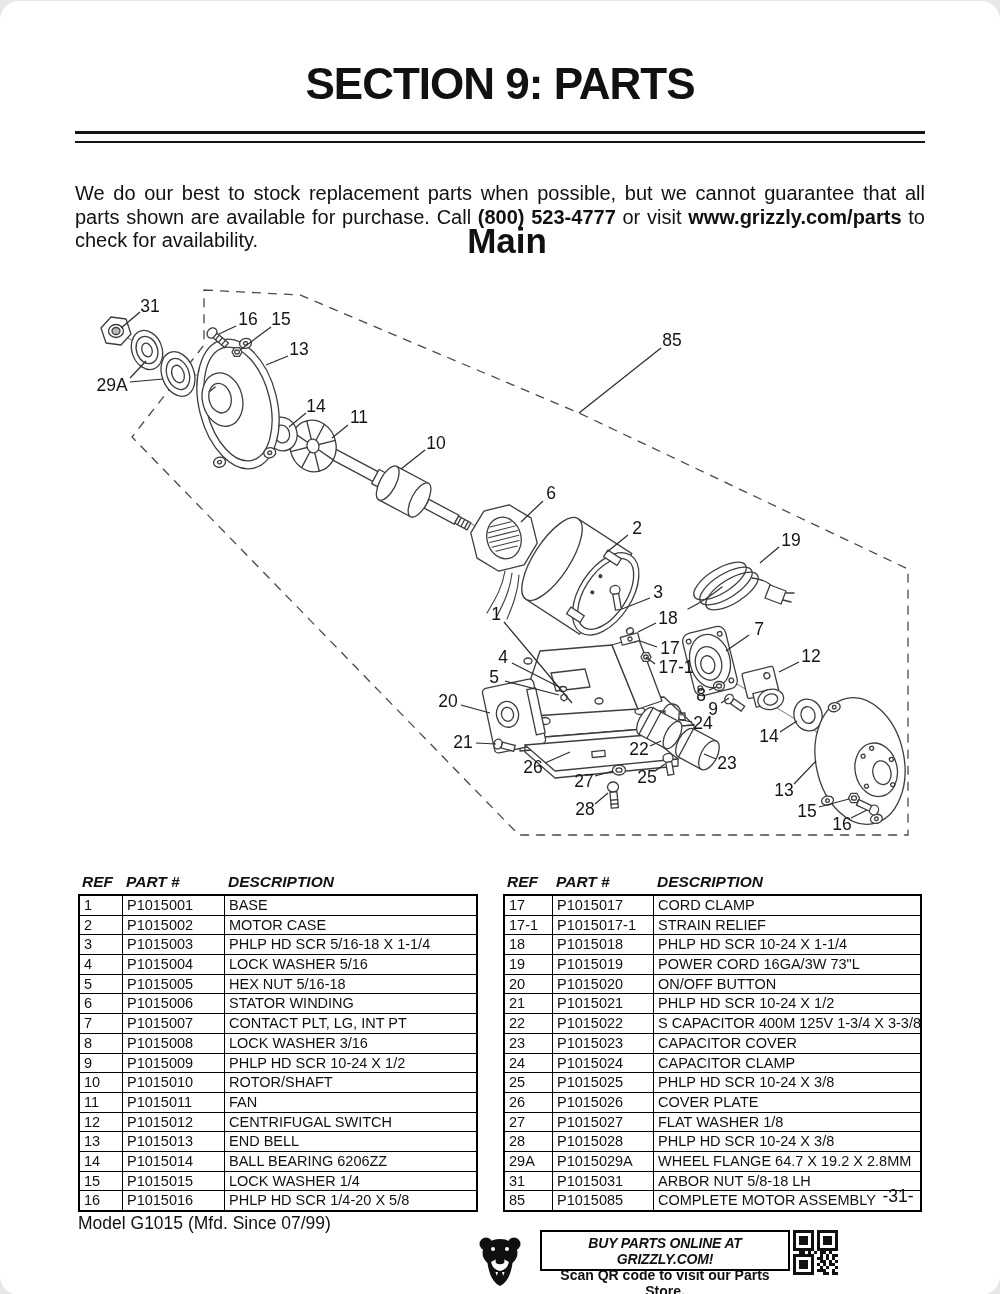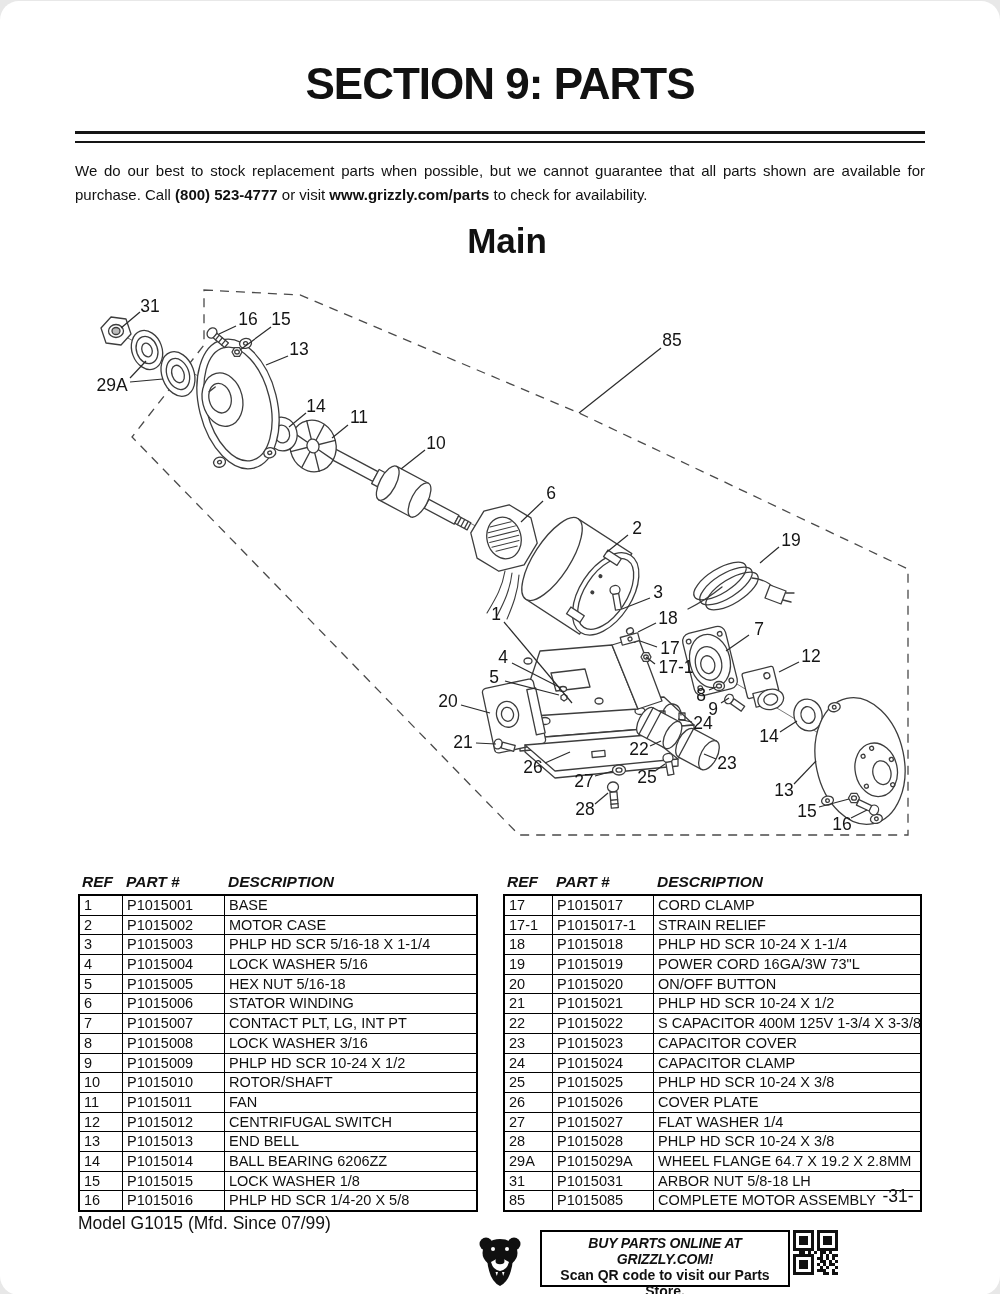--- a/index.html
+++ b/index.html
@@ -3,21 +3,21 @@
 <meta charset="utf-8">
 <style>
   html,body{margin:0;padding:0;background:#e8e8e8;}
   .page{position:relative;width:1000px;height:1294px;background:#ffffff;
         font-family:"Liberation Sans",sans-serif;color:#111;overflow:hidden;margin:1px auto;border-radius:19px;}
   .sec-title{position:absolute;top:58px;left:0;width:100%;text-align:center;
         font-size:44px;font-weight:bold;letter-spacing:-1px;}
   .rule{position:absolute;left:75px;width:850px;background:#151515;}
   .rule.r1{top:130px;height:3px;}
   .rule.r2{top:140px;height:2px;}
-  .intro{position:absolute;top:143px;left:75px;width:850px;font-size:15px;
+  .intro{position:absolute;top:161px;left:75px;width:850px;font-size:20px;
         line-height:23.5px;text-align:justify;}
   .main-title{position:absolute;top:220px;left:0;width:100%;text-align:center;
         font-size:35px;font-weight:bold;padding-left:7px;}
   svg.diagram{position:absolute;left:0;top:0;width:1000px;height:1294px;pointer-events:none;}
   #labels polyline{fill:none;stroke:#2b2b2b;stroke-width:1.2px;}
   #labels text{fill:#151515;font-size:17.5px;text-anchor:middle;
         font-family:"Liberation Sans",sans-serif;}
   .phead{position:absolute;top:872px;display:grid;font-weight:bold;font-size:15.5px;
         white-space:nowrap;}
   .phead.left{left:78px;width:400px;grid-template-columns:44px 102px 1fr;}
@@ -26,21 +26,21 @@
   .pbox{position:absolute;top:893px;border:2px solid #000;box-sizing:border-box;background:#fff;}
   .pbox.left{left:78px;width:400px;}
   .pbox.right{left:503px;width:419px;}
   .prow{display:grid;height:18.7px;line-height:18.6px;font-size:14.5px;white-space:nowrap;}
   .pbox.left .prow{grid-template-columns:42px 102px 1fr;}
   .pbox.right .prow{grid-template-columns:47px 101px 1fr;}
   .prow + .prow{border-top:1.5px solid #000;}
   .pc{padding-left:4px;overflow:hidden;}
   .pc.c2,.pc.c3{border-left:1.5px solid #000;}
   .model{position:absolute;left:78px;top:1212px;font-size:17.5px;}
-  .buybox{position:absolute;left:540px;top:1229px;width:250px;height:57px;
+  .buybox{position:absolute;left:540px;top:1229px;width:250px;height:41px;
         border:2.5px solid #000;box-sizing:border-box;text-align:center;background:#fff;}
   .buy1{font-style:italic;font-weight:bold;font-size:14px;margin-top:3px;letter-spacing:-0.2px;}
   .buy2{font-weight:bold;font-size:14px;}
   .pageno{position:absolute;left:858px;top:1185px;width:80px;text-align:center;font-size:17.5px;}
 </style>
 </head>
 <body>
 
 <div class="page">
 
@@ -627,21 +627,21 @@
         <div class="pc c3">END BELL</div>
       </div>
       <div class="prow">
         <div class="pc c1">14</div>
         <div class="pc c2">P1015014</div>
         <div class="pc c3">BALL BEARING 6206ZZ</div>
       </div>
       <div class="prow">
         <div class="pc c1">15</div>
         <div class="pc c2">P1015015</div>
-        <div class="pc c3">LOCK WASHER 1/8</div>
+        <div class="pc c3">LOCK WASHER 1/4</div>
       </div>
       <div class="prow">
         <div class="pc c1">16</div>
         <div class="pc c2">P1015016</div>
         <div class="pc c3">PHLP HD SCR 1/4-20 X 5/8</div>
       </div>
     </div>
 
   <div class="phead right">
     <span>REF</span>
@@ -700,21 +700,21 @@
         <div class="pc c3">PHLP HD SCR 10-24 X 3/8</div>
       </div>
       <div class="prow">
         <div class="pc c1">26</div>
         <div class="pc c2">P1015026</div>
         <div class="pc c3">COVER PLATE</div>
       </div>
       <div class="prow">
         <div class="pc c1">27</div>
         <div class="pc c2">P1015027</div>
-        <div class="pc c3">FLAT WASHER 1/4</div>
+        <div class="pc c3">FLAT WASHER 1/8</div>
       </div>
       <div class="prow">
         <div class="pc c1">28</div>
         <div class="pc c2">P1015028</div>
         <div class="pc c3">PHLP HD SCR 10-24 X 3/8</div>
       </div>
       <div class="prow">
         <div class="pc c1">29A</div>
         <div class="pc c2">P1015029A</div>
         <div class="pc c3">WHEEL FLANGE 64.7 X 19.2 X 2.8MM</div>

